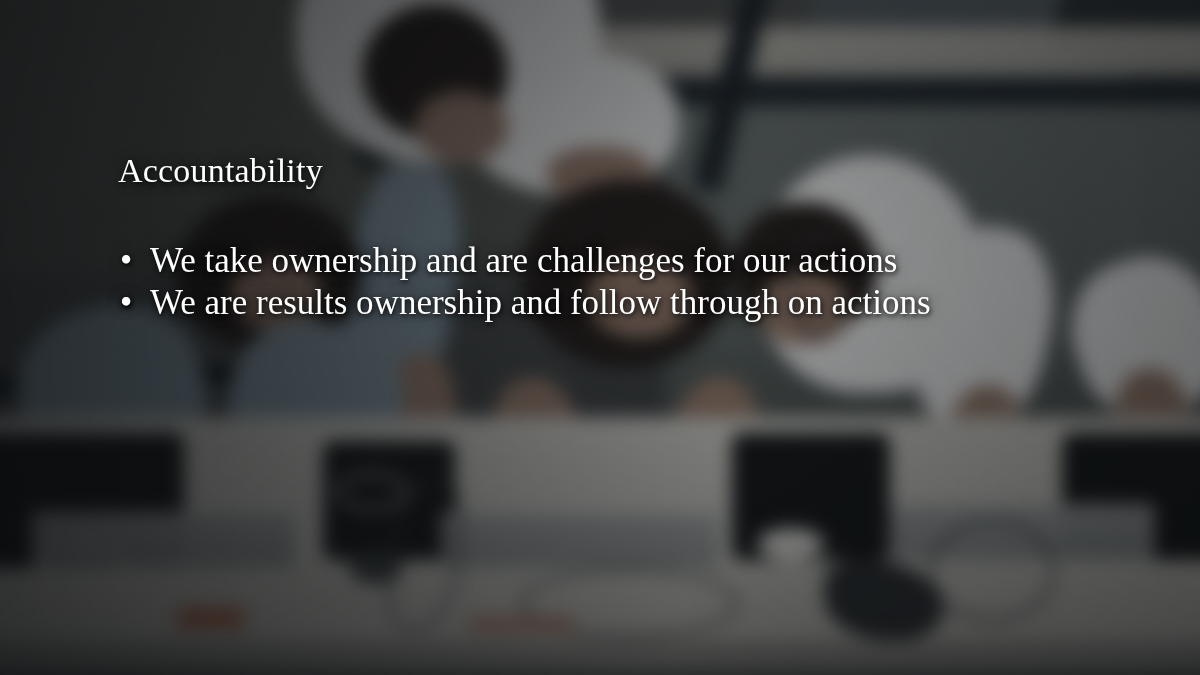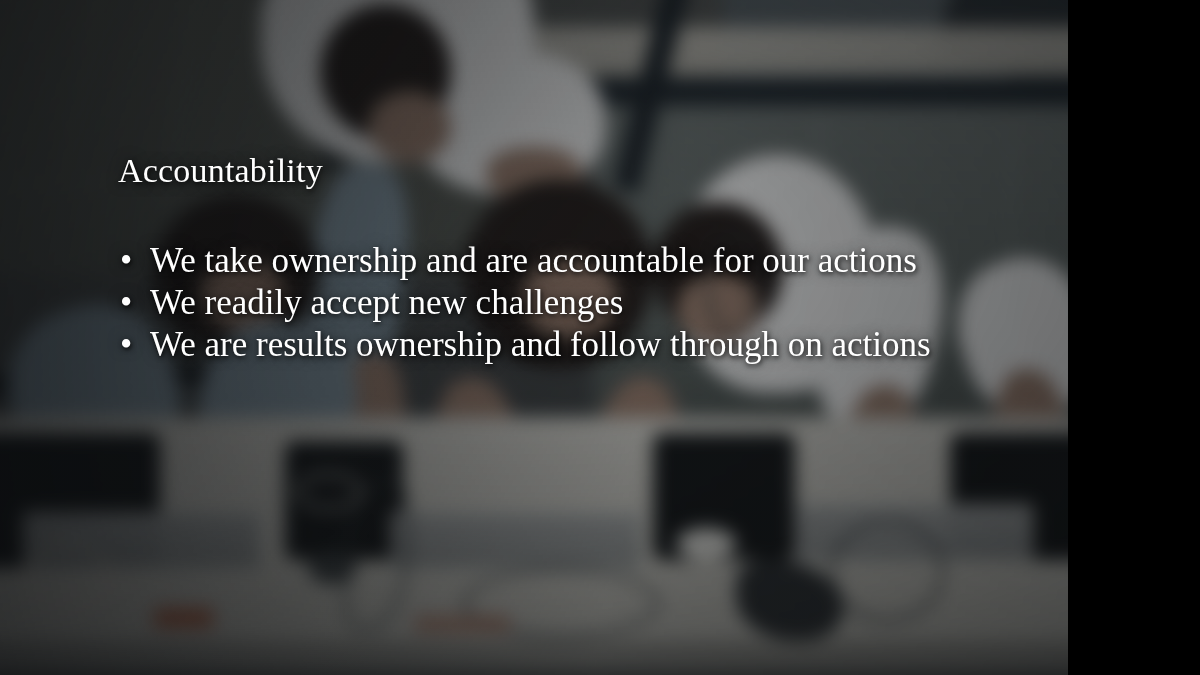--- a/index.html
+++ b/index.html
@@ -3,21 +3,21 @@
 <meta charset="utf-8">
 <title>Slide</title>
 <style>
   html, body {
     margin: 0;
     padding: 0;
     background: #000;
   }
   .slide {
     position: relative;
-    width: 1068px;
+    width: 1200px;
     height: 675px;
     overflow: hidden;
     font-family: "Liberation Serif", "DejaVu Serif", serif;
     background: #3b3f3c;
   }
 
   
   .photo {
     position: absolute;
     inset: -60px;
@@ -267,25 +267,24 @@
     <div class="ph" style="left:67%;top:78%;width:9%;height:10%;background:#2a2f33;border-radius:30% 70% 40% 60%;"></div>
   </div>
 
   <div class="scrim"></div>
 
   <div class="content">
     <h1 class="slide-title">Accountability</h1>
     <ul class="bullets">
       <li>
         <span class="dot">•</span>
-        <span>We take ownership and are accountable for our actions</span>
+        <span>We take ownership and are challenges for our actions</span>
       </li>
       <li>
         <span class="dot">•</span>
-        <span>We readily accept new challenges</span>
       </li>
       <li>
         <span class="dot">•</span>
         <span>We are results ownership and follow through on actions</span>
       </li>
     </ul>
   </div>
 
 </div>
 

